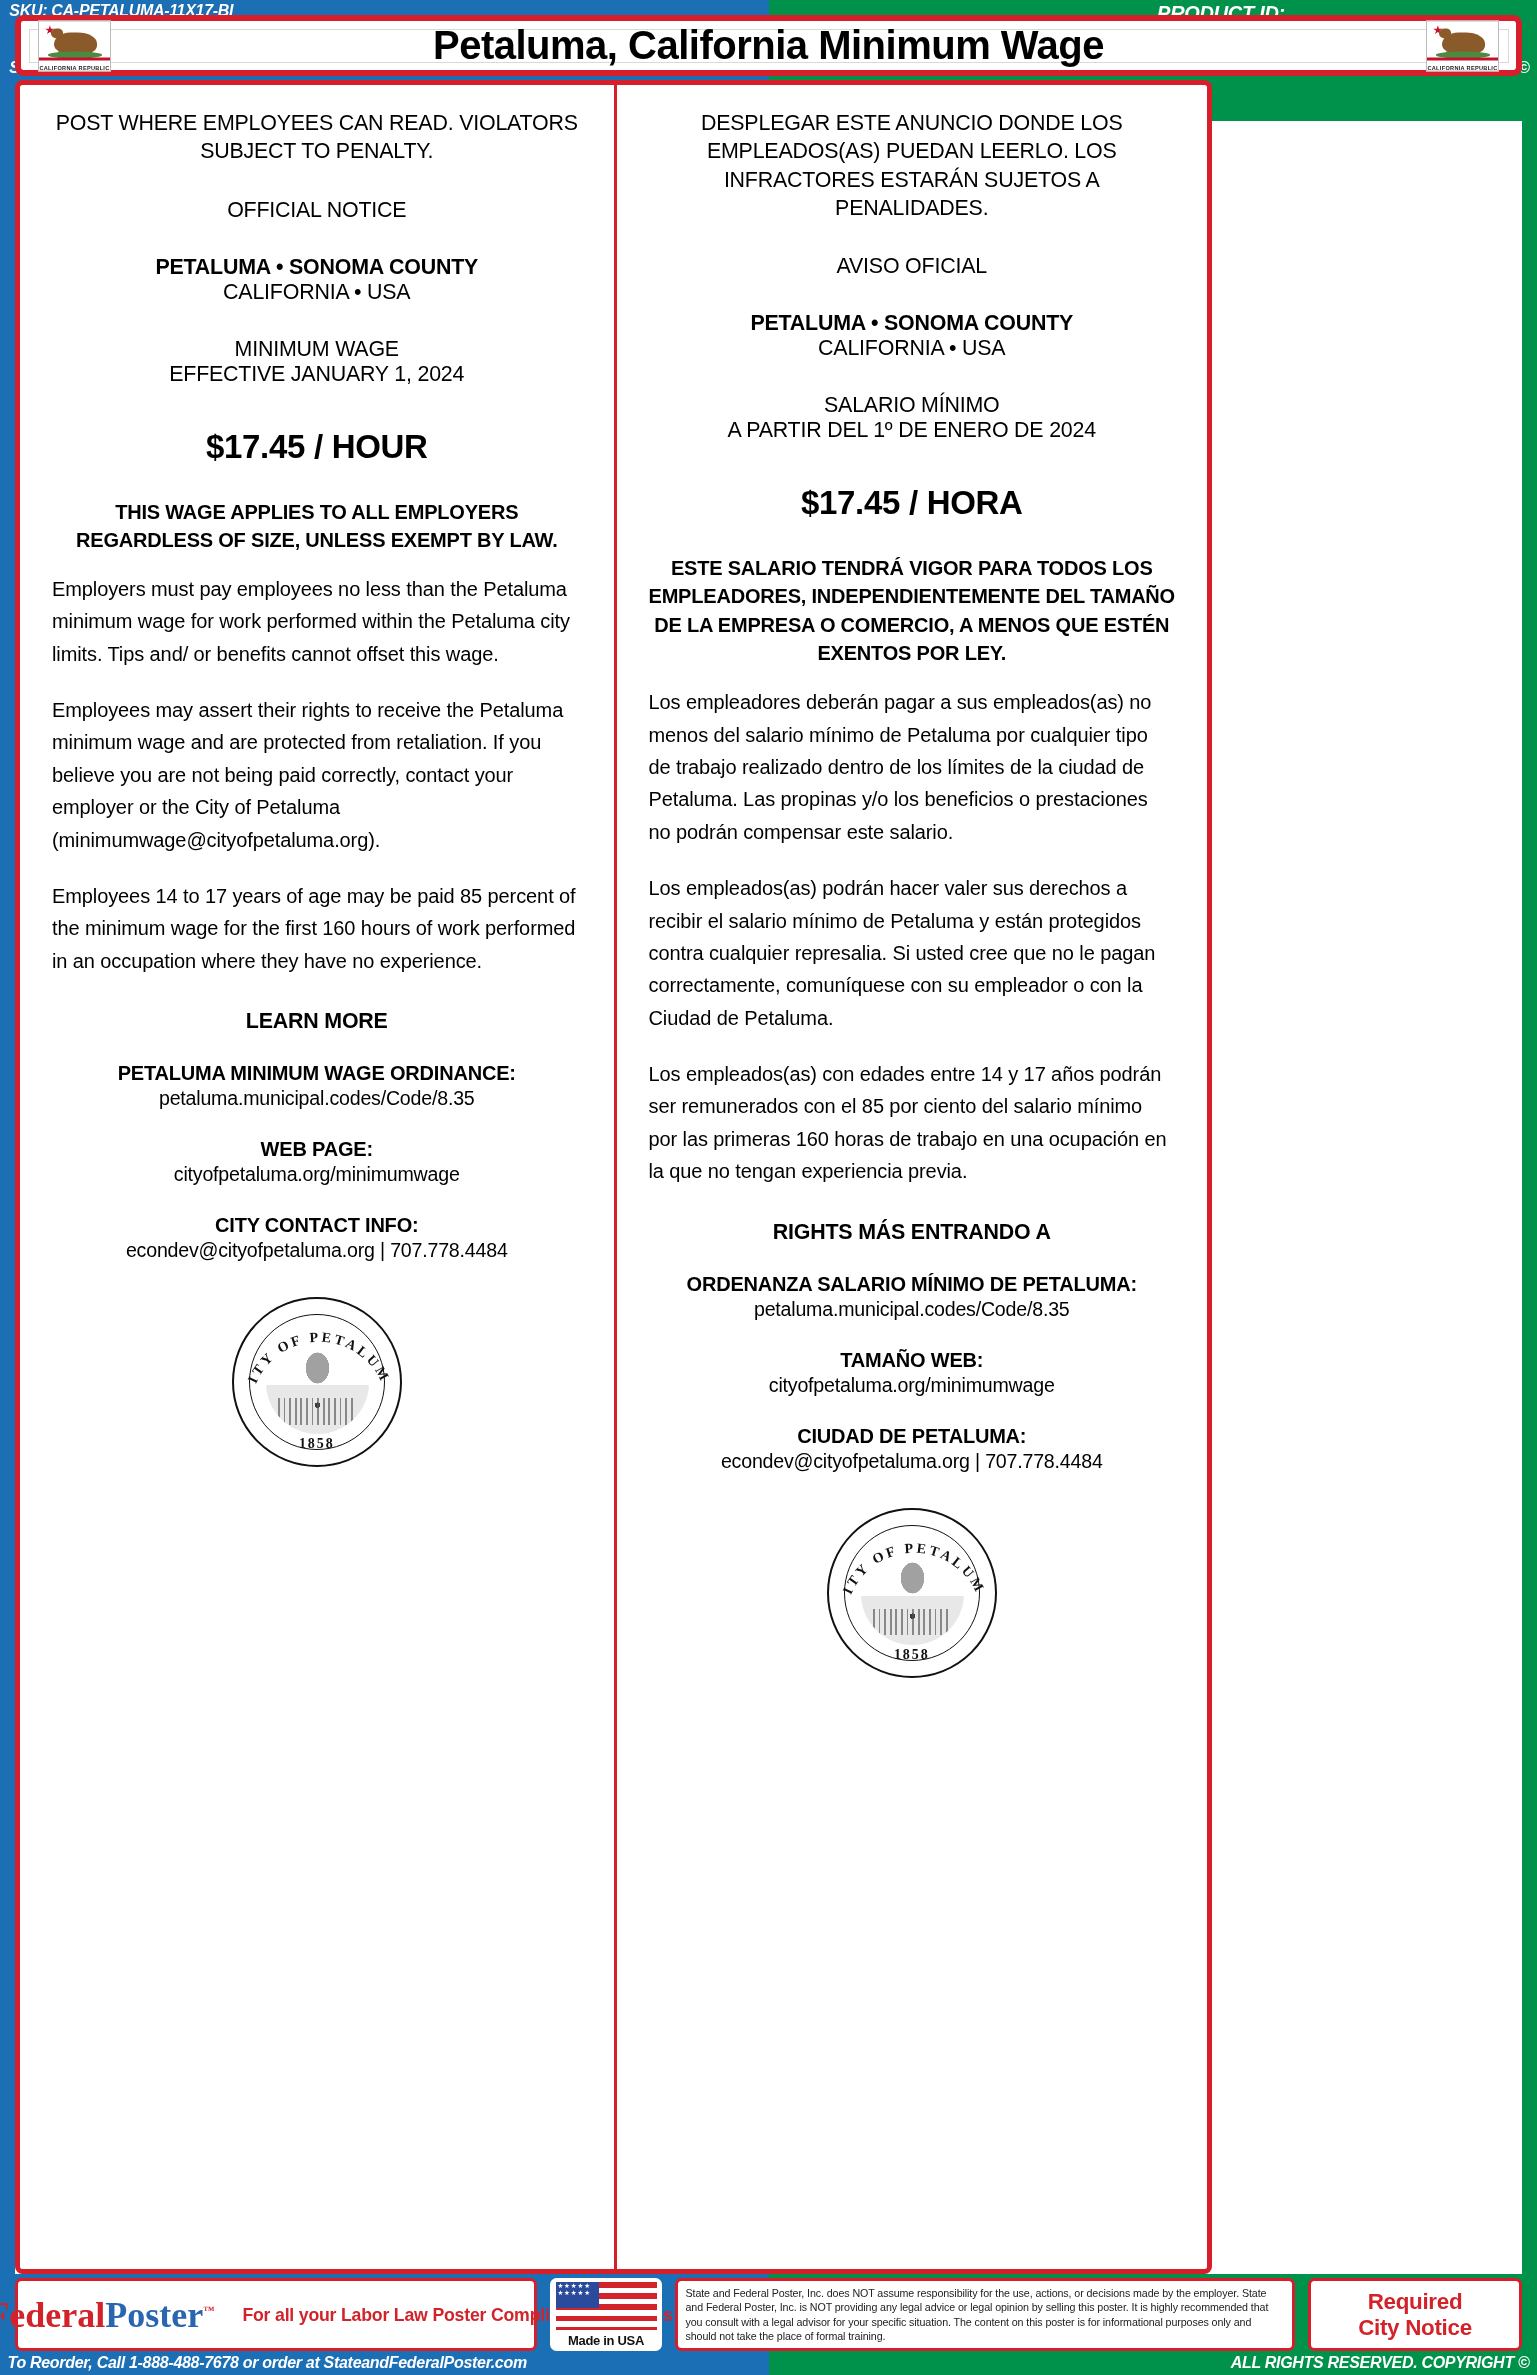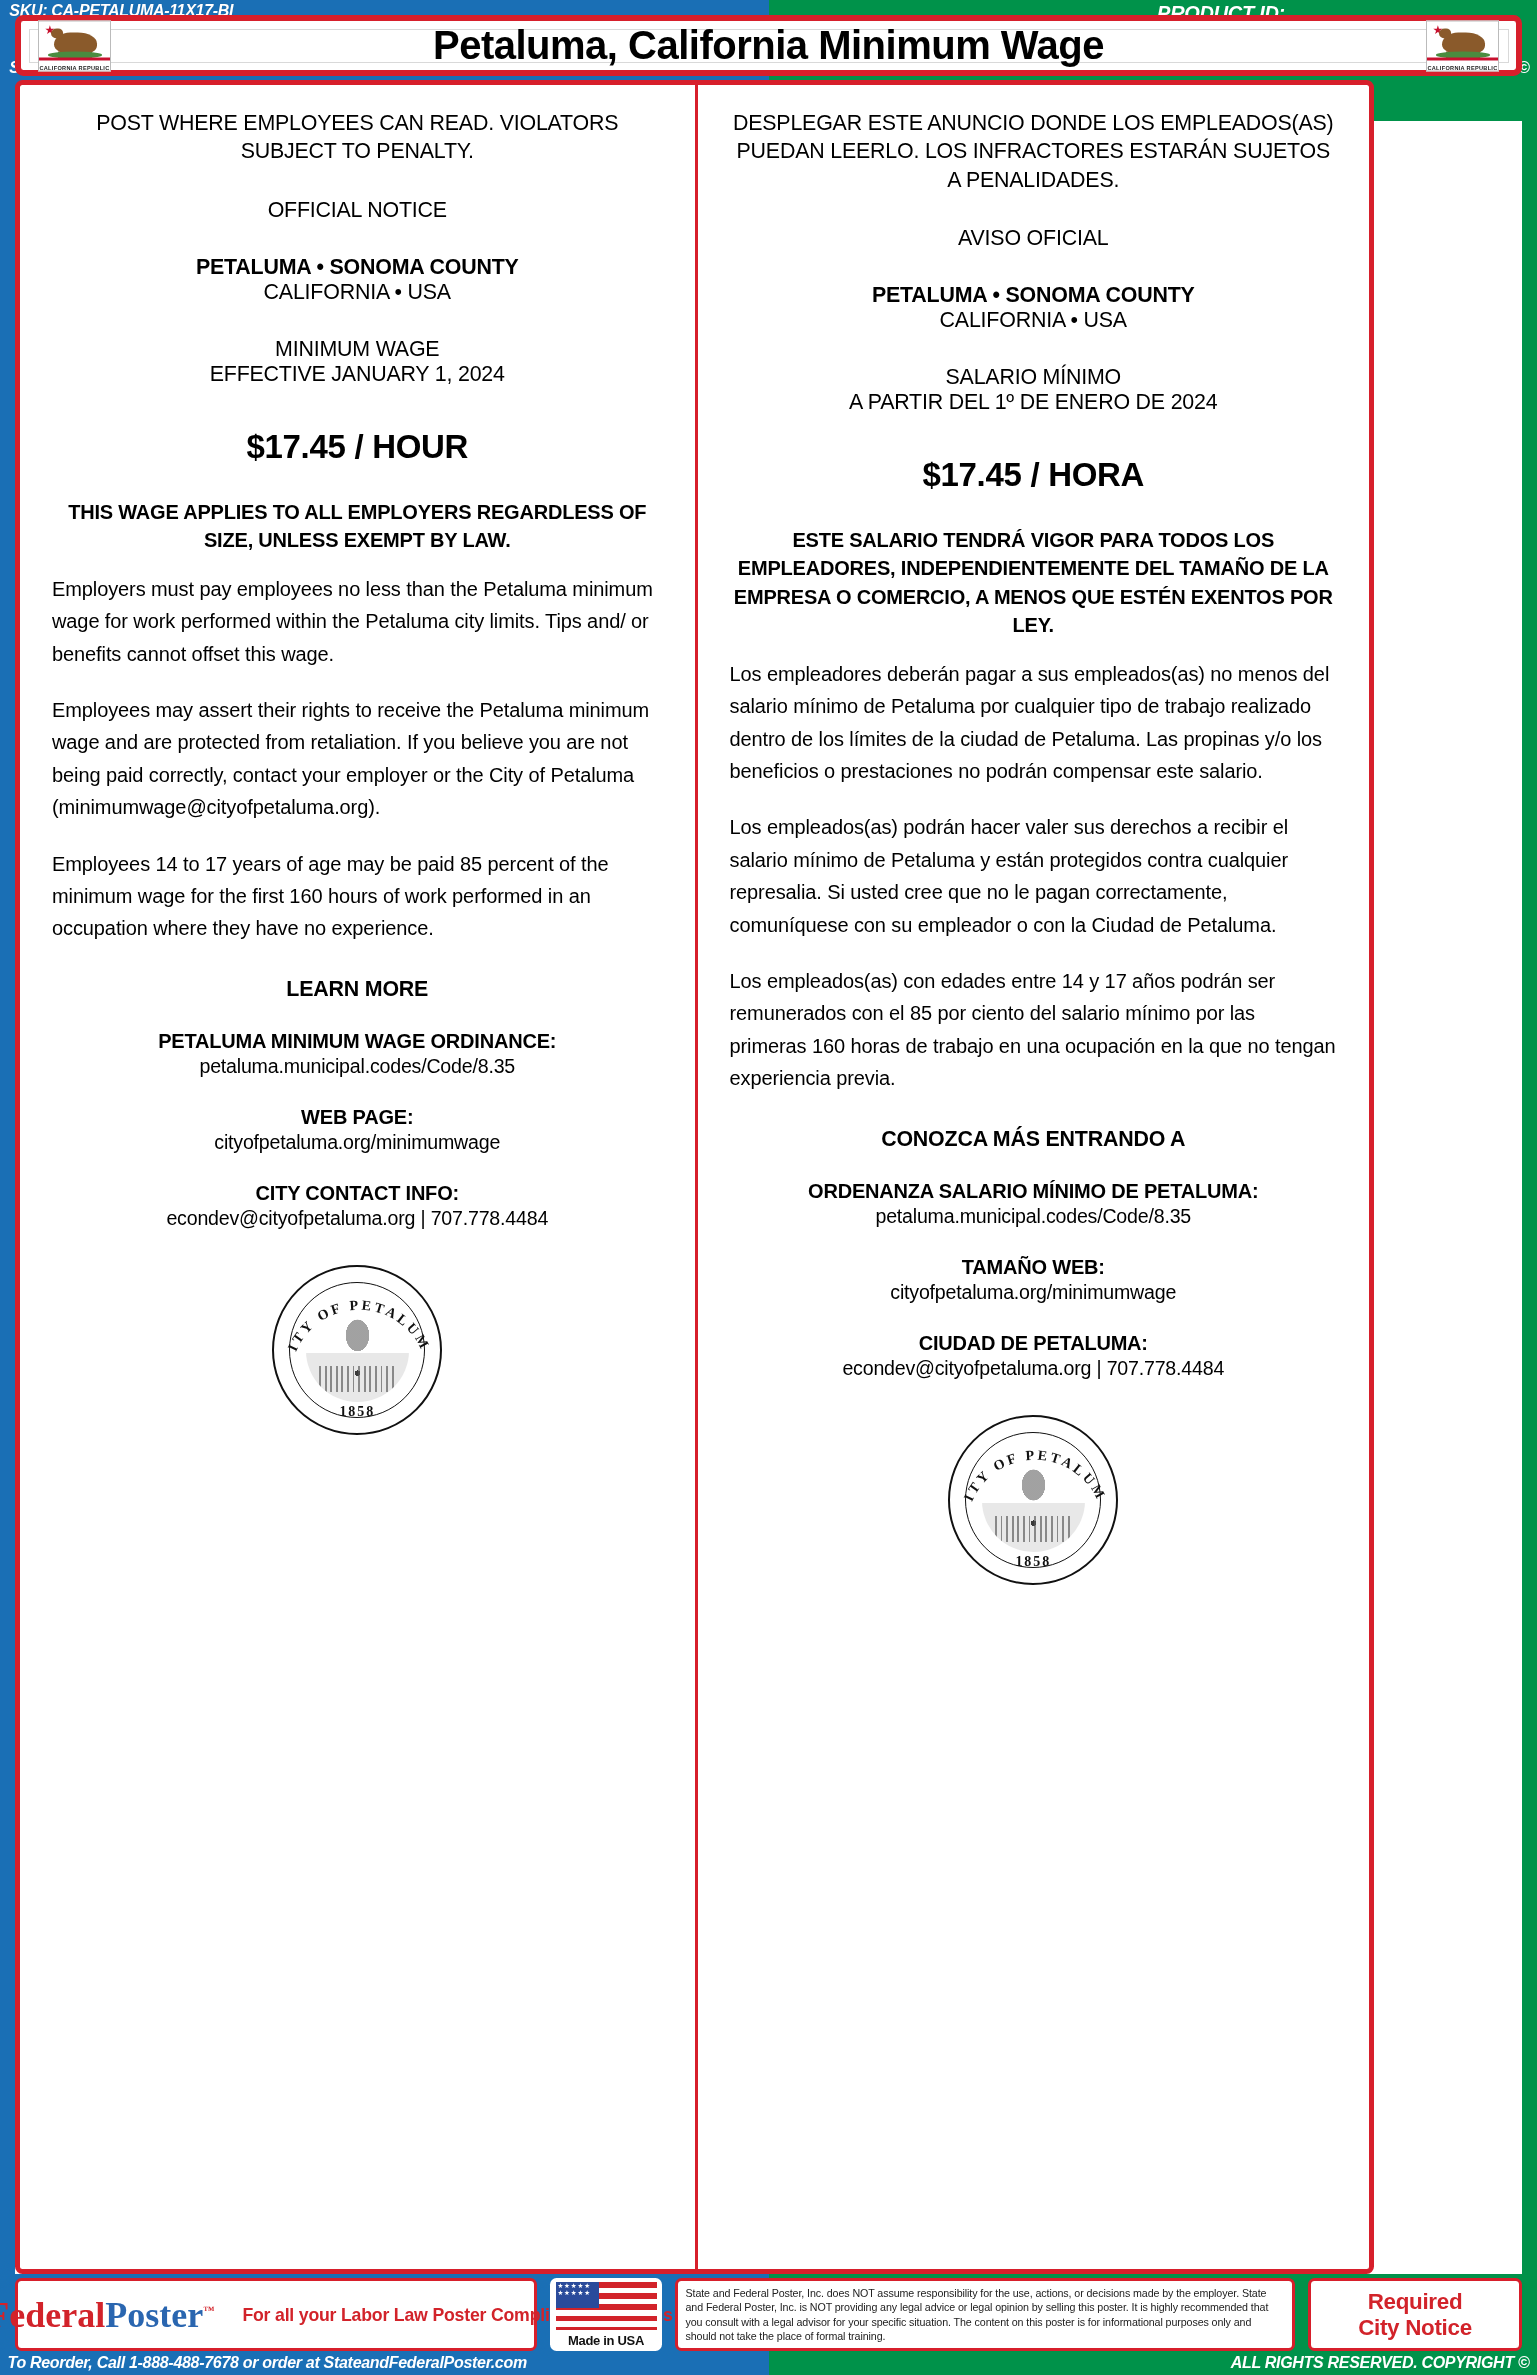--- a/index.html
+++ b/index.html
@@ -108,21 +108,21 @@
   }
   .ca-flag .caption {
     position: absolute; bottom: 0; left: 0; width: 100%;
     text-align: center; font-size: 5.6px; letter-spacing: 0.3px;
     color: #222; font-weight: bold;
   }
 
   
   .body-frame {
     position: absolute; top: 80px; left: 15px;
-    width: 1359px; height: 2194px;
+    width: 1197px; height: 2194px;
     border: 5.6px solid #d71f2b;
     border-radius: 7.5px;
     background: #ffffff;
     display: flex;
   }
   .col {
     position: relative;
     height: 100%;
     padding: 24px 32px 0 32px;
   }
@@ -401,21 +401,21 @@
       <div class="mw-label">A PARTIR DEL 1º DE ENERO DE 2024</div>
       <div class="gap-44"></div>
       <div class="wage-amount">$17.45 / HORA</div>
       <div class="gap-34"></div>
       <div class="applies">ESTE SALARIO TENDRÁ VIGOR PARA TODOS LOS EMPLEADORES, INDEPENDIENTEMENTE DEL TAMAÑO DE LA EMPRESA O COMERCIO, A MENOS QUE ESTÉN EXENTOS POR LEY.</div>
       <div class="gap-20"></div>
       <div class="para">Los empleadores deberán pagar a sus empleados(as) no menos del salario mínimo de Petaluma por cualquier tipo de trabajo realizado dentro de los límites de la ciudad de Petaluma. Las propinas y/o los beneficios o prestaciones no podrán compensar este salario.</div>
       <div class="para">Los empleados(as) podrán hacer valer sus derechos a recibir el salario mínimo de Petaluma y están protegidos contra cualquier represalia. Si usted cree que no le pagan correctamente, comuníquese con su empleador o con la Ciudad de Petaluma.</div>
       <div class="para">Los empleados(as) con edades entre 14 y 17 años podrán ser remunerados con el 85 por ciento del salario mínimo por las primeras 160 horas de trabajo en una ocupación en la que no tengan experiencia previa.</div>
       <div class="gap-34"></div>
-      <div class="learn-more">CONOZCA MÁS ENTRANDO A</div>
+      <div class="learn-more">RIGHTS MÁS ENTRANDO A</div>
       <div class="gap-28"></div>
       <div class="sub-head">ORDENANZA SALARIO MÍNIMO DE PETALUMA:</div>
       <div class="sub-val">petaluma.municipal.codes/Code/8.35</div>
       <div class="gap-28"></div>
       <div class="sub-head">TAMAÑO WEB:</div>
       <div class="sub-val">cityofpetaluma.org/minimumwage</div>
       <div class="gap-28"></div>
       <div class="sub-head">CIUDAD DE PETALUMA:</div>
       <div class="sub-val">econdev@cityofpetaluma.org | 707.778.4484</div>
 

